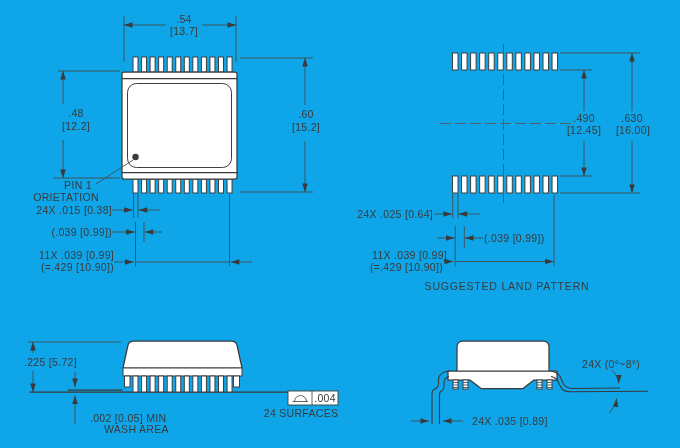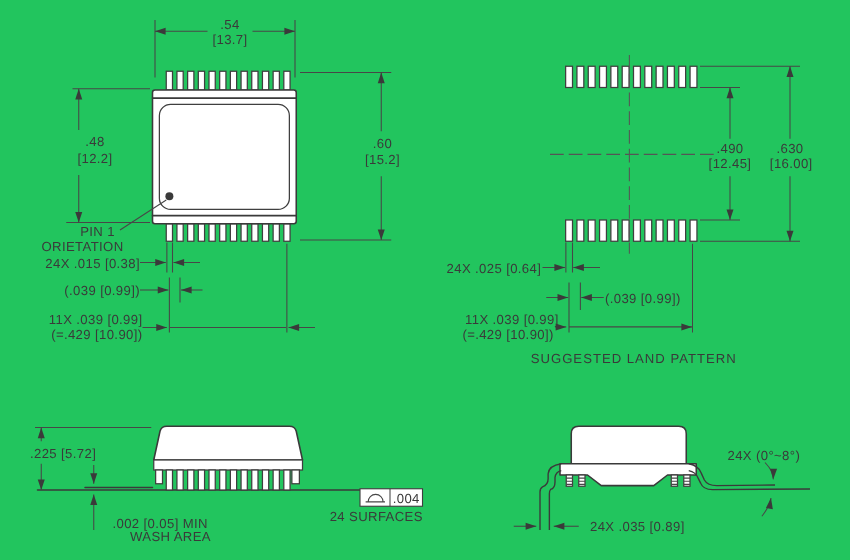--- a/index.html
+++ b/index.html
@@ -1,16 +1,16 @@
 <!DOCTYPE html>
 <html><head>
 <meta charset="utf-8">
 <style>
   html,body{margin:0;padding:0;background:#ffffff;}
-  .stage{width:680px;height:448px;position:relative;background:#22c55e;overflow:hidden;}
+  .stage{width:680px;height:448px;position:relative;background:#0ea5e9;overflow:hidden;}
   svg{display:block;}
   .ol{fill:none;stroke:#3a3a3a;stroke-width:1.25;stroke-linejoin:round;stroke-linecap:round;}
   .olf{fill:#ffffff;stroke:#3a3a3a;stroke-width:1.25;stroke-linejoin:round;}
   .thin{fill:#ffffff;stroke:#3f3f3f;stroke-width:1;}
   .dim{fill:none;stroke:#474747;stroke-width:0.85;stroke-linecap:butt;}
   .cl{fill:none;stroke:#555555;stroke-width:0.85;stroke-dasharray:11 4;}
   .txt{font-family:"Liberation Sans",sans-serif;font-size:10.5px;fill:#3a3a3a;letter-spacing:0.3px;}
   .ttl{font-family:"Liberation Sans",sans-serif;font-size:10.5px;fill:#3a3a3a;letter-spacing:0.8px;}
   .mid{text-anchor:middle;} .end{text-anchor:end;}
 </style>

